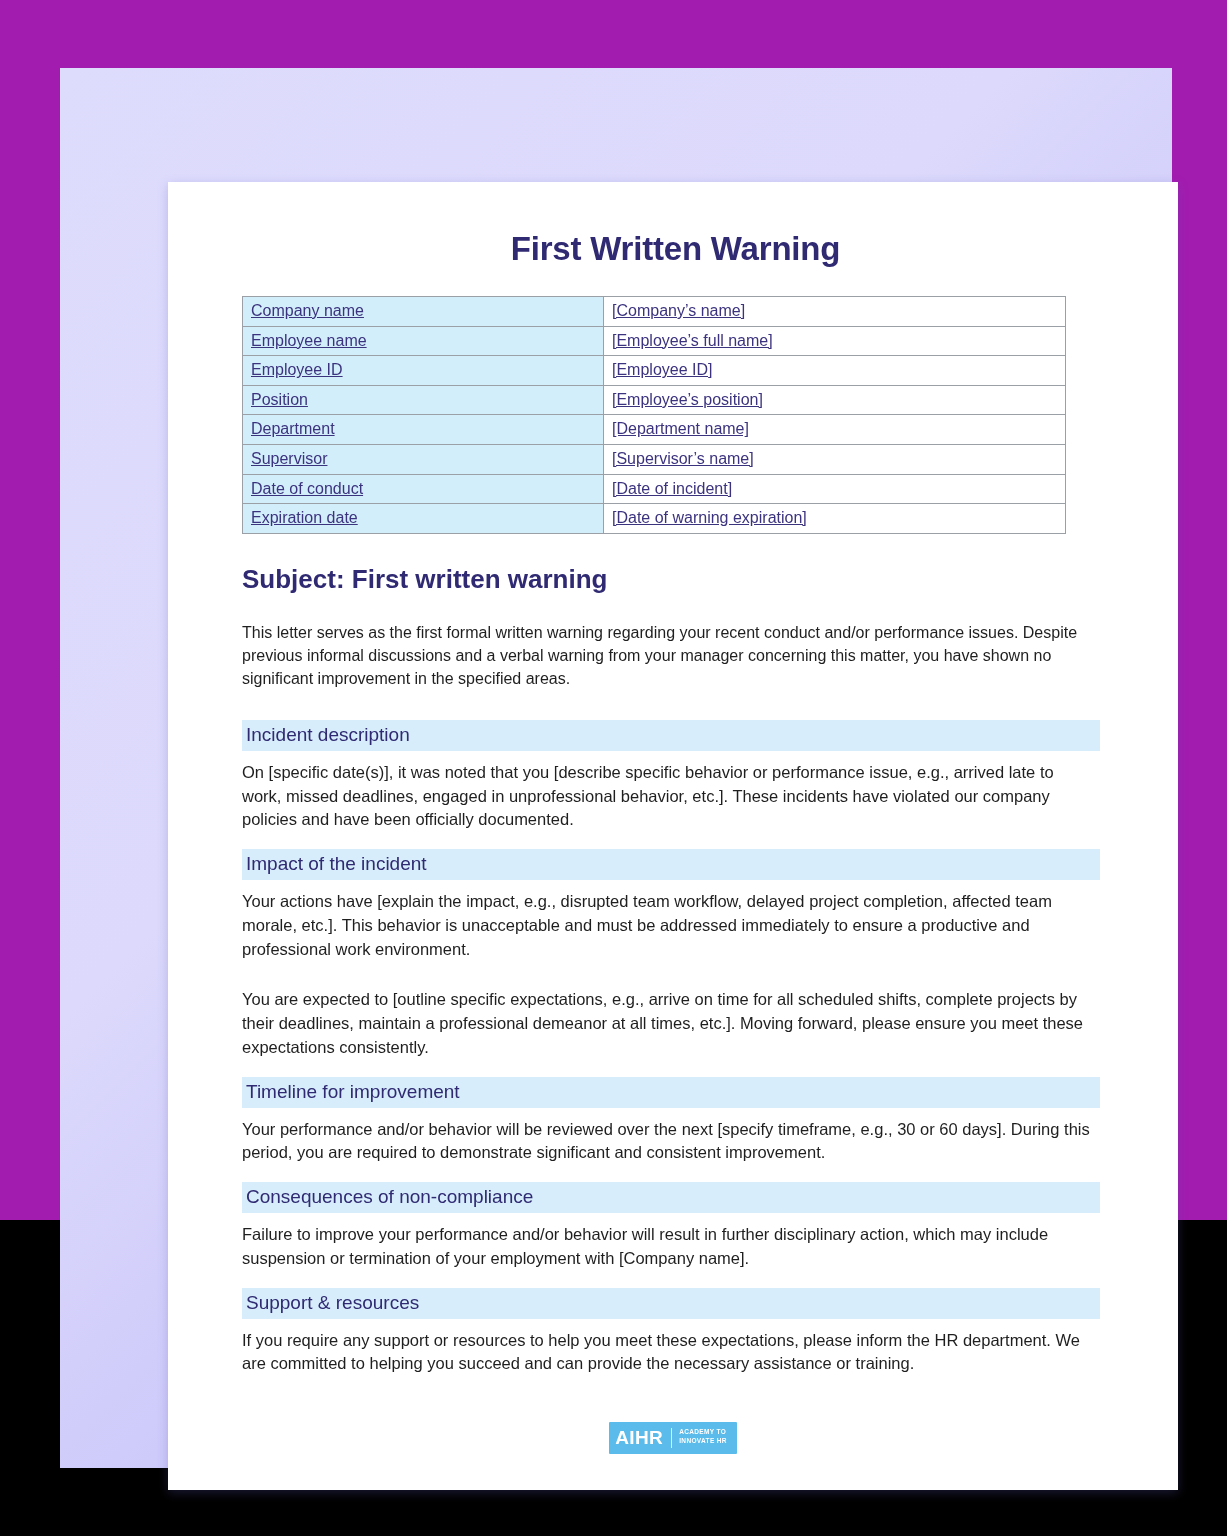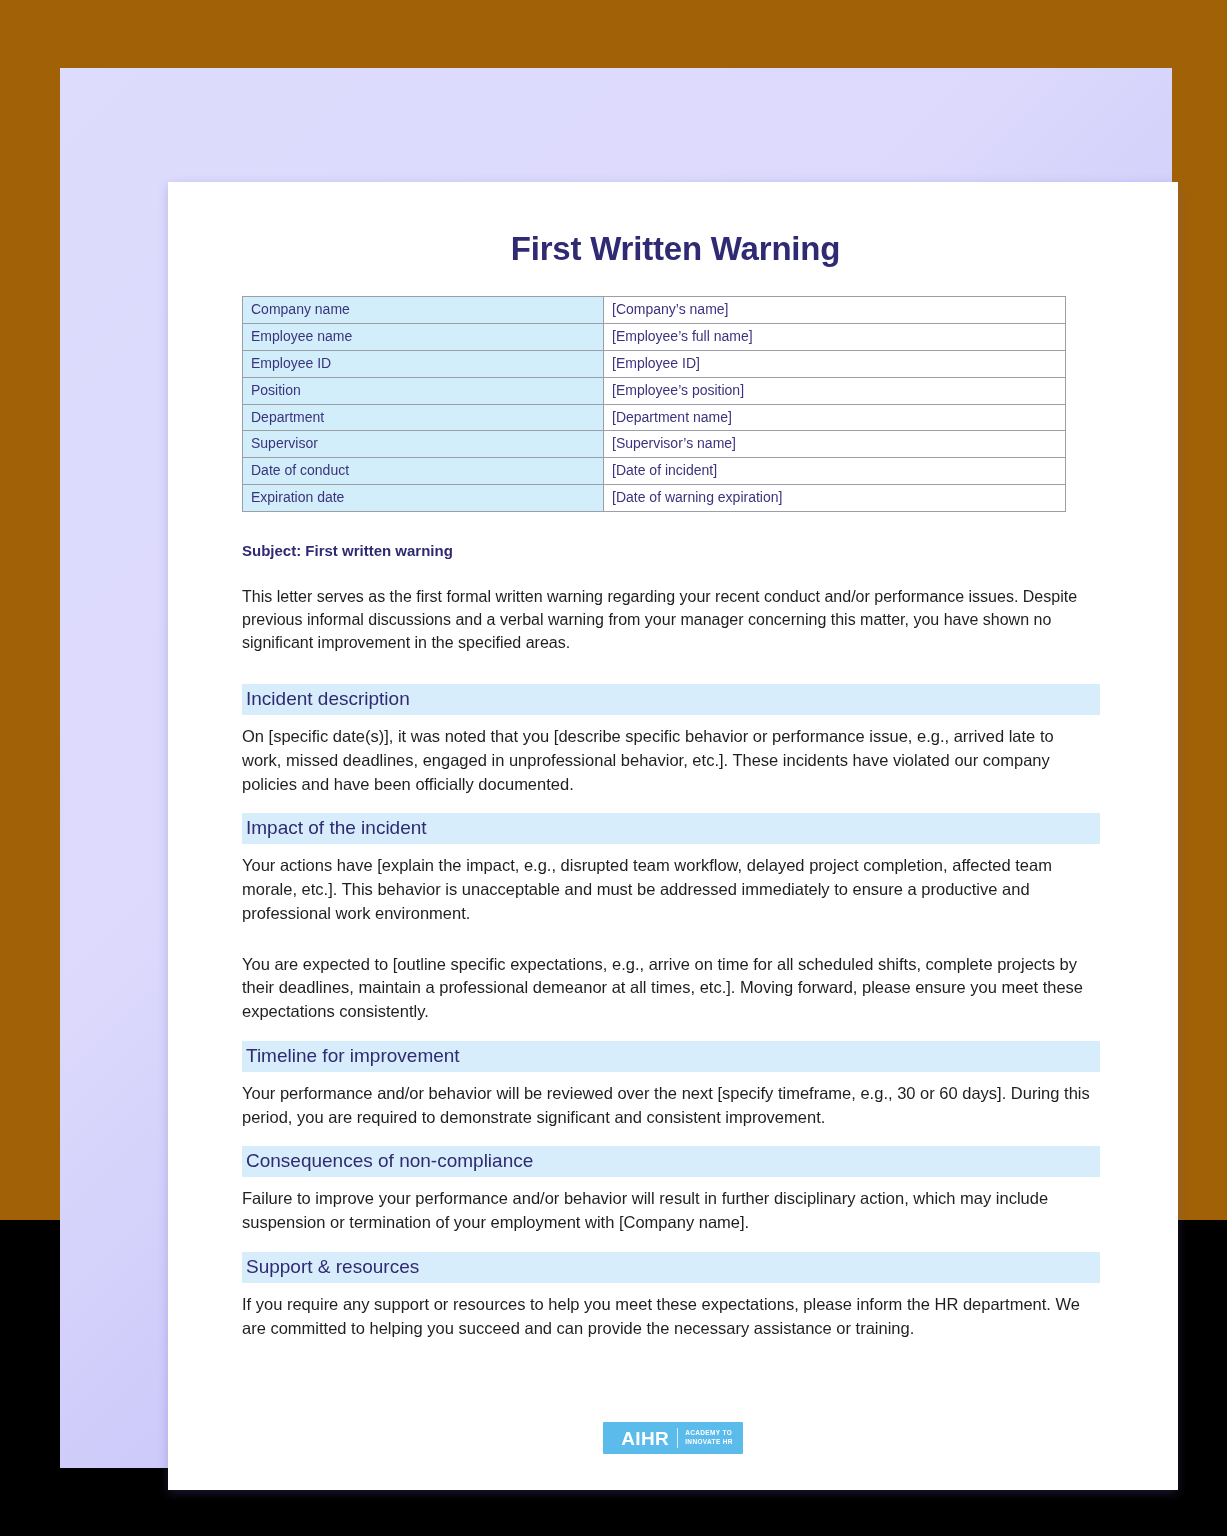--- a/index.html
+++ b/index.html
@@ -12,21 +12,21 @@
     height: 1536px;
     overflow: hidden;
     font-family: "Liberation Sans", sans-serif;
   }
 
   
   #frame {
     position: relative;
     width: 1227px;
     height: 1220px;
-    background: #a16207;
+    background: #a21caf;
   }
 
   
   #mat {
     position: absolute;
     left: 60px;
     top: 68px;
     width: 1112px;
     height: 1400px;
     background: linear-gradient(135deg, #dedcfd 0%, #dcd9fc 38%, #ccc8fa 62%, #ddd9fd 100%);
@@ -66,41 +66,42 @@
   .info-table {
     margin-top: 28px;
     width: 824px;
     border-collapse: collapse;
     table-layout: fixed;
     border: 1px solid #808080;
   }
   .info-table td {
     border: 1px solid #9aa0a6;
     padding: 3px 8px 4px 8px;
-    font-size: 14px;
+    font-size: 16px;
     color: #3b337e;
     line-height: 1.35;
     height: 18px;
     vertical-align: middle;
     white-space: nowrap;
     overflow: hidden;
+    text-decoration: underline;
   }
   .info-table td.label {
     width: 344px;
     background: #d3eefb;
   }
   .info-table td.value {
     background: #ffffff;
   }
 
   
   .subject {
     margin: 0;
     padding-top: 30px;
-    font-size: 15px;
+    font-size: 26px;
     font-weight: bold;
     color: #2f2a72;
   }
 
   
   .intro {
     margin: 0;
     padding-top: 26px;
     width: 838px;
     font-size: 16px;
@@ -138,23 +139,22 @@
     position: absolute;
     left: 0;
     top: 1240px;
     width: 1010px;
     display: flex;
     justify-content: center;
     align-items: center;
   }
   .logo {
     display: flex;
-    align-items: center;
     background: #5bbbeb;
-    padding: 6px 10px 6px 18px;
+    padding: 6px 10px 6px 6px;
     border-radius: 1px;
   }
   .logo-word {
     color: #ffffff;
     font-size: 19px;
     font-weight: bold;
     letter-spacing: 0.4px;
     line-height: 1;
   }
   .logo-sep {

